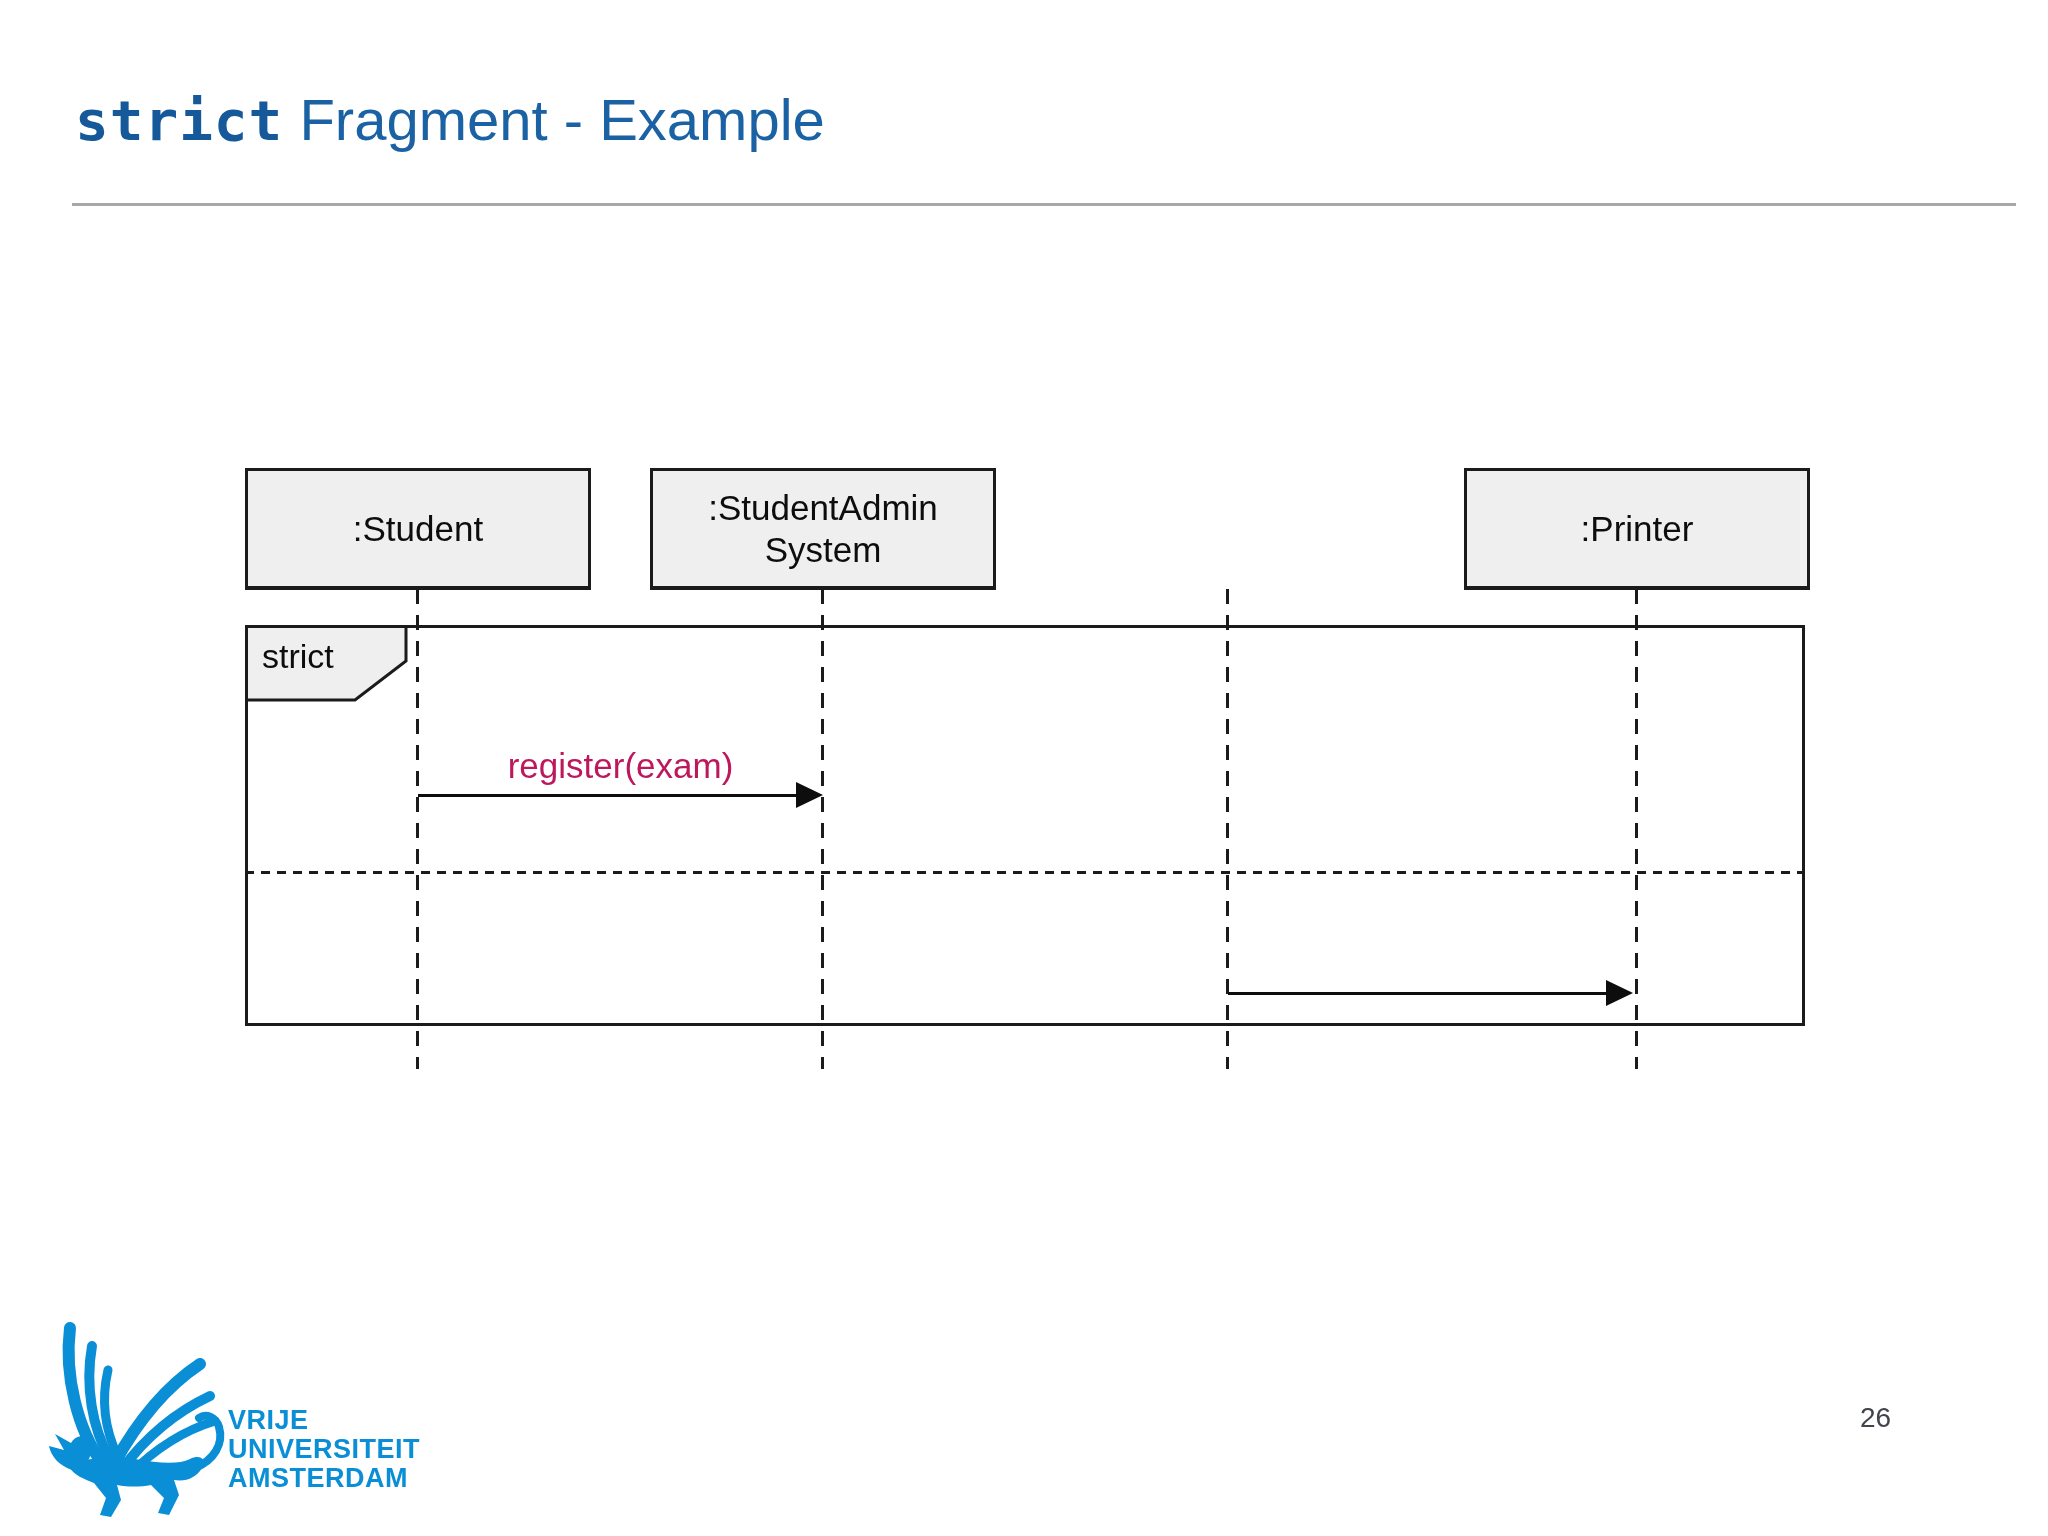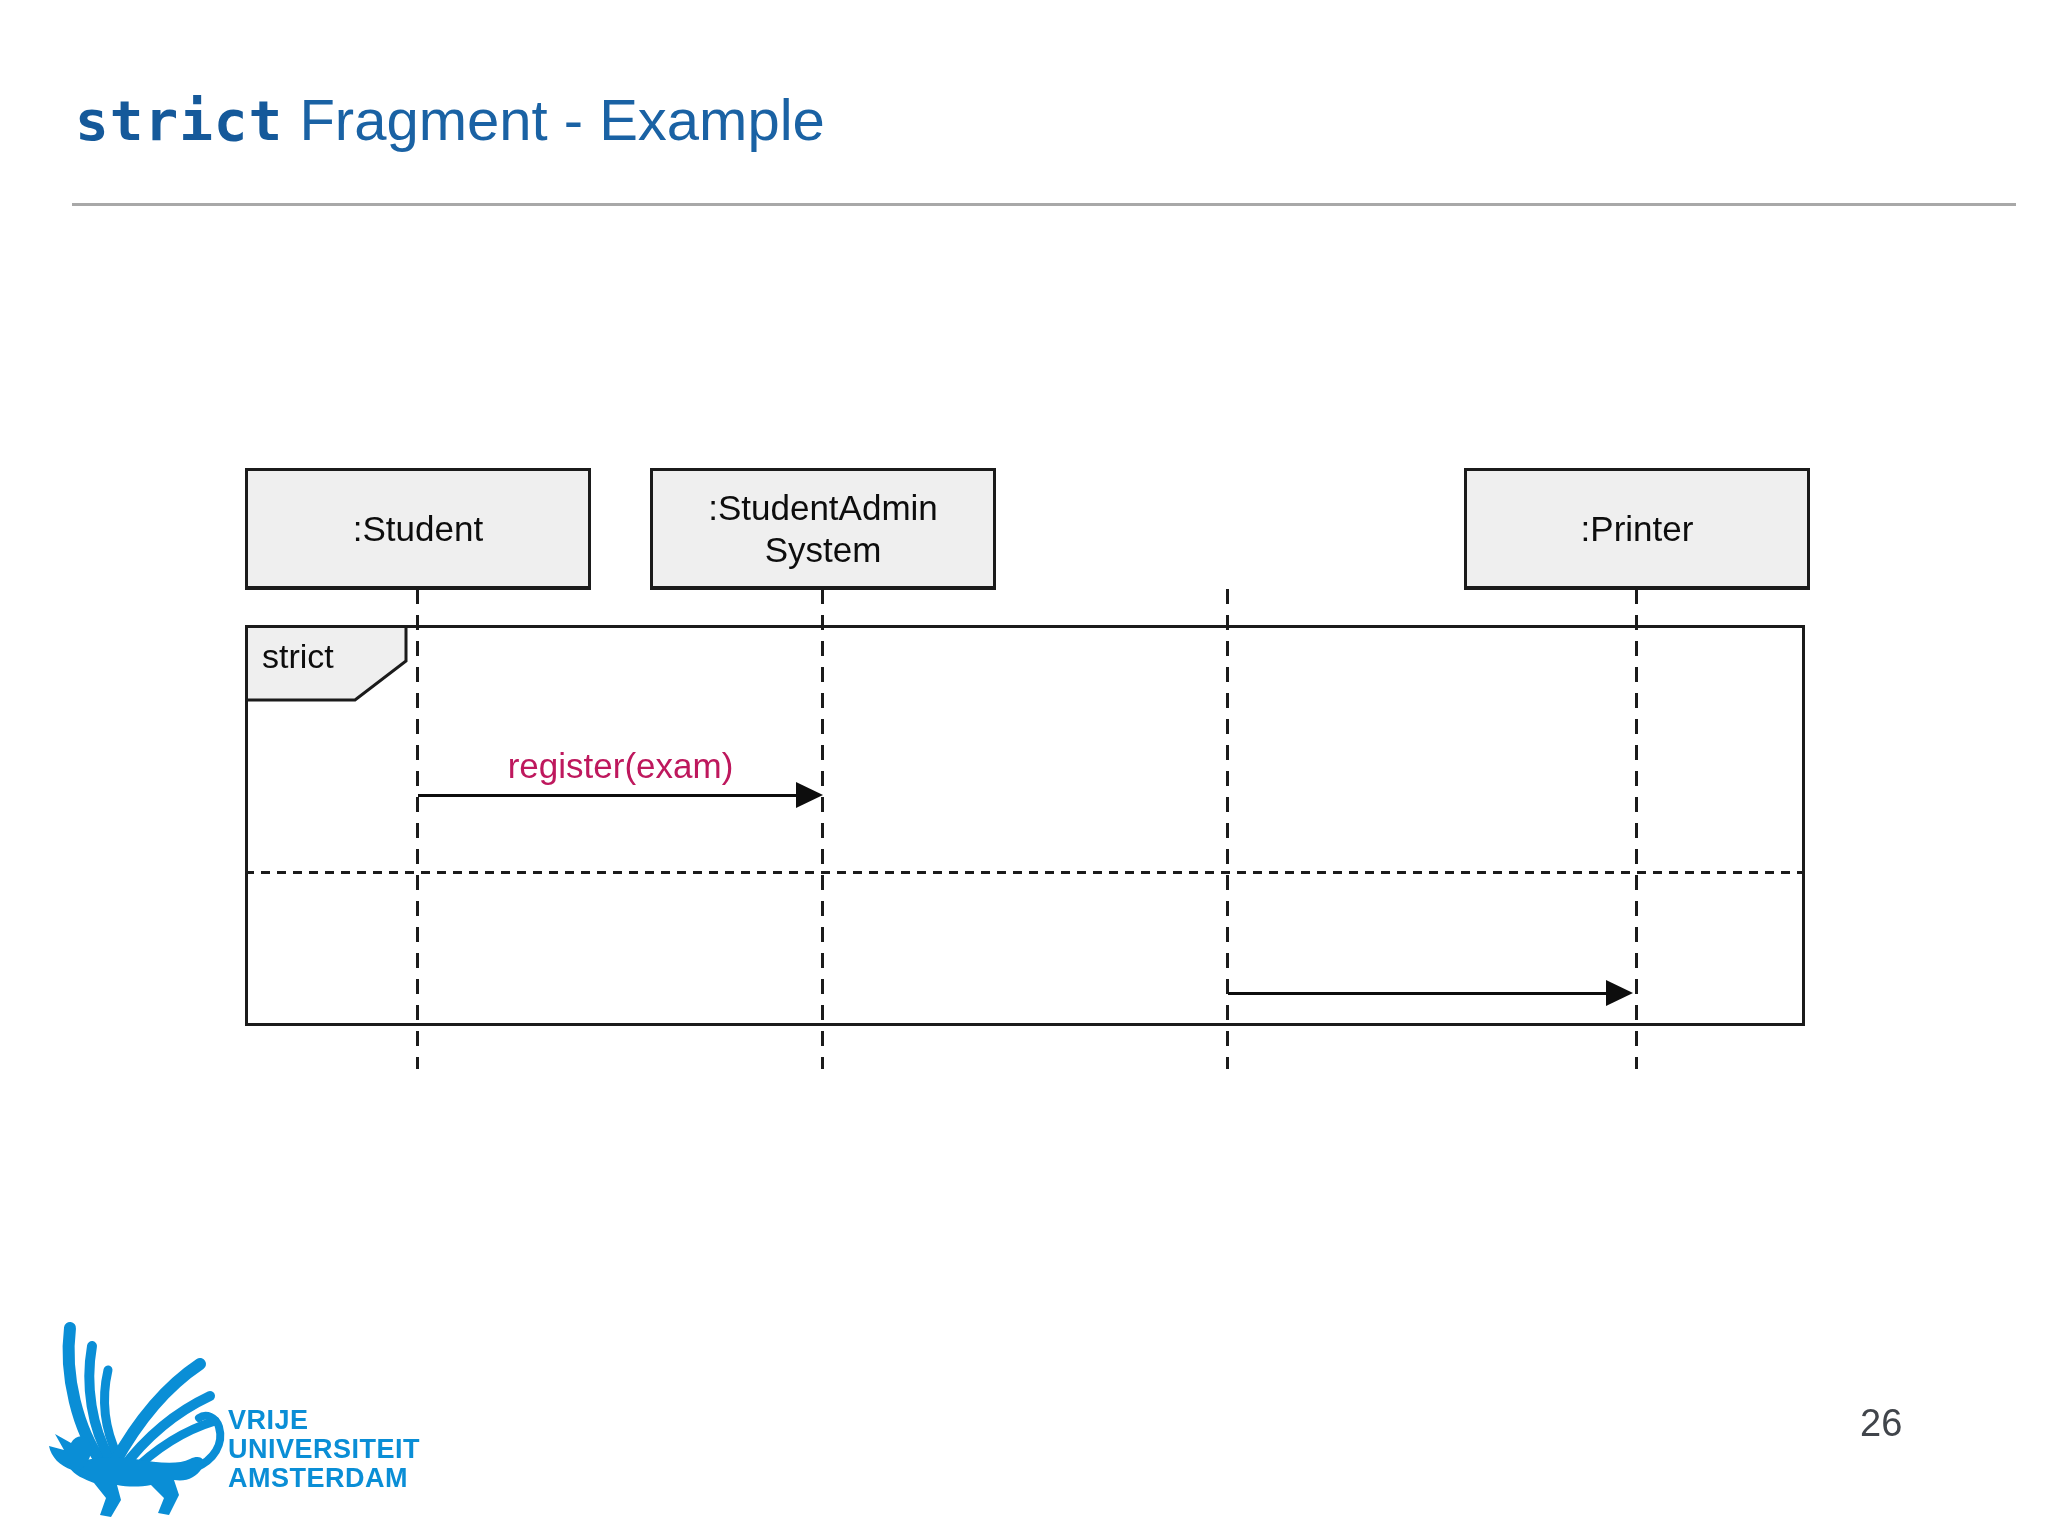--- a/index.html
+++ b/index.html
@@ -58,21 +58,21 @@
   #msg2-head{left:1606px;top:980px;}
   #msg2-label{left:1228px;top:944px;width:409px;}
   
   #logo{position:absolute;left:40px;top:1318px;width:440px;height:210px;}
   #logo-griffin{position:absolute;left:0;top:0;width:200px;height:205px;}
   #logo-text{
     position:absolute;left:188px;top:88px;color:#0A8ED6;
     font-size:27px;font-weight:bold;line-height:29px;letter-spacing:0.5px;white-space:nowrap;
   }
   #page-number{
-    position:absolute;left:1860px;top:1402px;font-size:38px;color:#41454B;font-weight:normal;
+    position:absolute;left:1860px;top:1402px;font-size:28px;color:#41454B;font-weight:normal;
   }
 </style>
 </head>
 <body>
 
 <div id="slide">
 
   <div id="title">
     <span class="code">strict</span><span class="rest"> Fragment - Example</span>
   </div>

